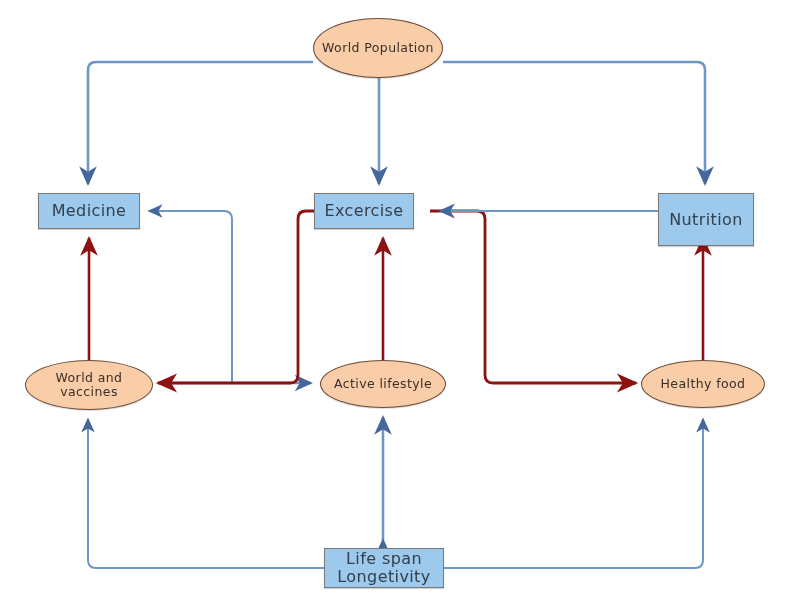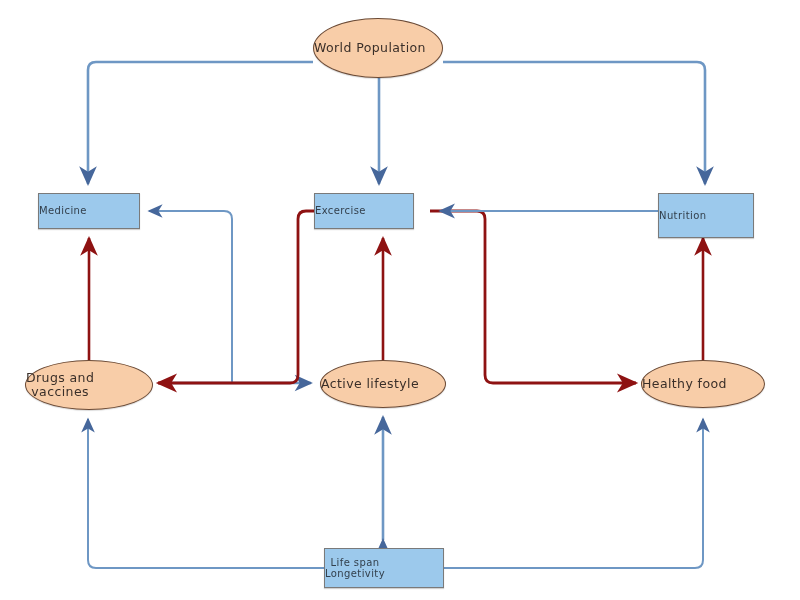--- a/index.html
+++ b/index.html
@@ -2,26 +2,26 @@
 <html><head>
 <meta charset="utf-8">
 <style>
   html,body{margin:0;padding:0;background:#ffffff;}
   body{width:800px;height:600px;overflow:hidden;
        font-family:"DejaVu Sans","Liberation Sans",sans-serif;}
   #canvas{position:relative;width:800px;height:600px;background:#fff;}
   svg#wires{position:absolute;left:0;top:0;width:800px;height:600px;}
 
   .node{position:absolute;box-sizing:border-box;display:flex;
-        align-items:center;justify-content:flex-start;text-align:center;
+        align-items:center;justify-content:center;text-align:center;
         line-height:1.12;color:#2d2d2d;letter-spacing:.4px;}
   .node .lbl{display:block;white-space:pre-line;}
 
   .rect{background:#9CC9EC;border:1.6px solid #7A7A7A;
-        font-size:10px;color:#33404d;
+        font-size:16px;color:#33404d;
         box-shadow:0 1px 1px rgba(0,0,0,.18);}
   .ell{background:#F8CDA8;border:1.6px solid #6B4A35;border-radius:50%;
        font-size:12.5px;color:#3a2f29;
        box-shadow:0 1px 1px rgba(0,0,0,.15);}
 </style>
 </head>
 <body>
 
 <div id="canvas">
 
@@ -72,26 +72,26 @@
   </div>
 
   <div class="node rect" style="left:38px;top:193px;width:102px;height:36px;">
     <span class="lbl">Medicine</span>
   </div>
 
   <div class="node rect" style="left:314px;top:193px;width:100px;height:36px;">
     <span class="lbl">Excercise</span>
   </div>
 
-  <div class="node rect" style="left:658px;top:193px;width:96px;height:45px;">
+  <div class="node rect" style="left:658px;top:193px;width:96px;height:53px;">
     <span class="lbl">Nutrition</span>
   </div>
 
   <div class="node ell" style="left:25px;top:360px;width:128px;height:50px;">
-    <span class="lbl">Drugs and
+    <span class="lbl">World and
 vaccines</span>
   </div>
 
   <div class="node ell" style="left:320px;top:360px;width:126px;height:48px;">
     <span class="lbl">Active lifestyle</span>
   </div>
 
   <div class="node ell" style="left:641px;top:360px;width:124px;height:48px;">
     <span class="lbl">Healthy food</span>
   </div>

